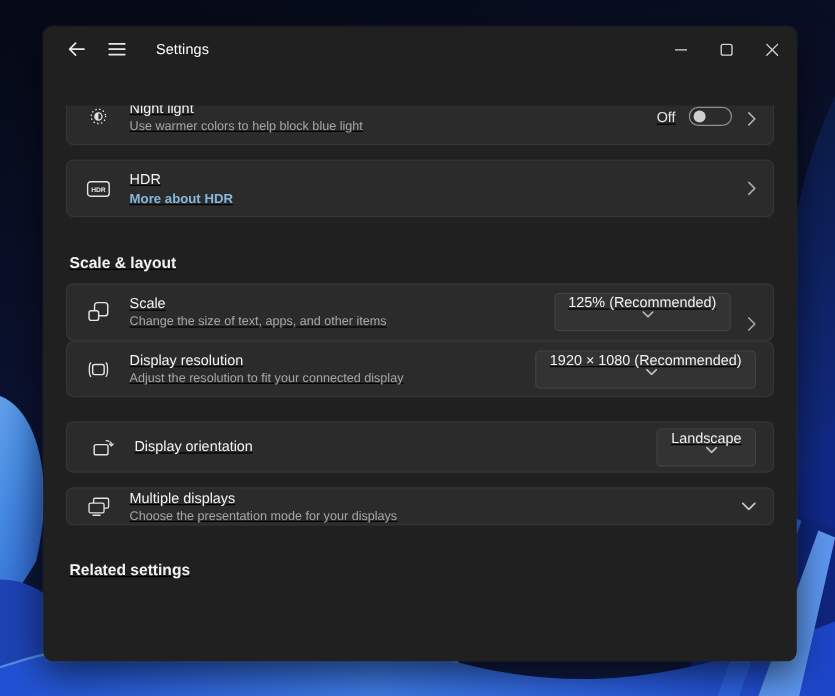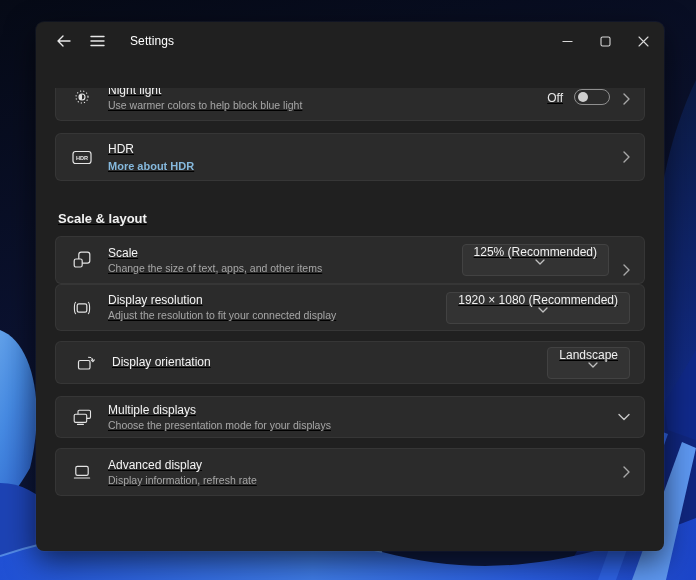--- a/index.html
+++ b/index.html
@@ -34,22 +34,22 @@
   .sub{font-size:10.5px;color:#a6a6a6;line-height:13px;margin-top:1px;}
   .link{font-size:11px;font-weight:600;color:#85b8dc;line-height:14px;margin-top:2px;}
   .right{display:flex;align-items:flex-end;flex:0 0 auto;}
   .section-hd{font-size:13px;font-weight:700;color:#f2f2f2;padding-left:3px;}
   
   .row-night{height:48px;margin-top:-15px;}
   .row-hdr{height:48px;margin-top:12px;}
   .hd-scale{margin-top:30px;margin-bottom:10px;}
   .row-scale{height:48px;}
   .row-res{height:47px;}
-  .row-orient{height:43px;margin-top:10px;padding-left:20px;}
-  .row-multi{height:42px;margin-top:12px;}
+  .row-orient{height:43px;margin-top:20px;padding-left:20px;}
+  .row-multi{height:32px;margin-top:12px;}
   .hd-related{margin-top:29px;margin-bottom:10px;}
   .row-adv{height:48px;margin-top:10px;}
   
   .off-label{font-size:12px;color:#e8e8e8;margin-right:11px;}
   .toggle{width:36px;height:16px;border:1px solid #8f8f8f;border-radius:9px;position:relative;
           margin-right:13px;box-sizing:border-box;}
   .knob{position:absolute;left:3px;top:2px;width:10px;height:10px;border-radius:50%;background:#cfcfcf;}
   .dropdown{height:32px;background:#333333;border:1px solid #424242;border-radius:4px;
             display:flex;align-items:center;padding:0 11px;box-sizing:border-box;flex-direction:column;}
   .dd-val{font-size:12px;color:#f0f0f0;white-space:nowrap;}
@@ -266,36 +266,18 @@
       </div>
       <div class="right">
         <span class="chev-only">
           <svg width="12" height="8" viewBox="0 0 12 8">
                 <path d="M1,1.5 L6,6.5 L11,1.5" fill="none" stroke="#c8c8c8" stroke-width="1.4" stroke-linecap="round" stroke-linejoin="round"></path>
               </svg>
         </span>
       </div>
     </div>
 
-
-    <div class="card row-adv">
-      <span class="icon">
-        <svg width="18" height="18" viewBox="0 0 18 18">
-              <rect x="2.8" y="3.4" width="12.4" height="9" rx="1.6" fill="none" stroke="#e4e4e4" stroke-width="1.2"></rect>
-              <path d="M1.4,15 H16.6" stroke="#e4e4e4" stroke-width="1.2" stroke-linecap="round"></path>
-            </svg>
-      </span>
-      <div class="txt">
-        <div class="title">Advanced display</div>
-        <div class="sub">Display information, refresh rate</div>
-      </div>
-      <div class="right">
-        <span class="chev-only">
-          <svg width="7" height="12" viewBox="0 0 7 12">
-                <path d="M1,1 L6,6 L1,11" fill="none" stroke="#a8a8a8" stroke-width="1.4" stroke-linecap="round" stroke-linejoin="round"></path>
-              </svg>
-        </span>
-      </div>
-    </div>
+    <div class="section-hd hd-related">Related settings</div>
+
 
   </div>
 </div>
 </div>
 
 </body></html>

